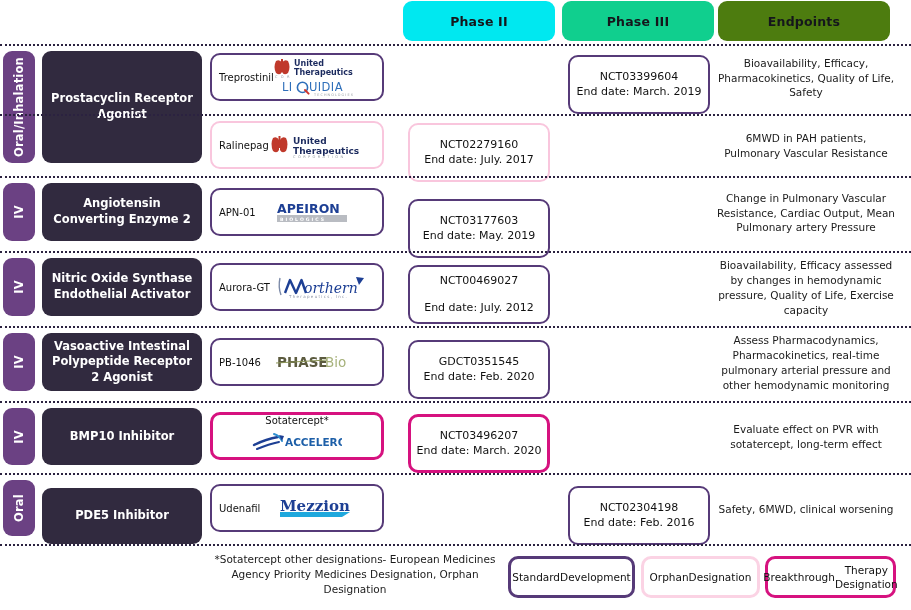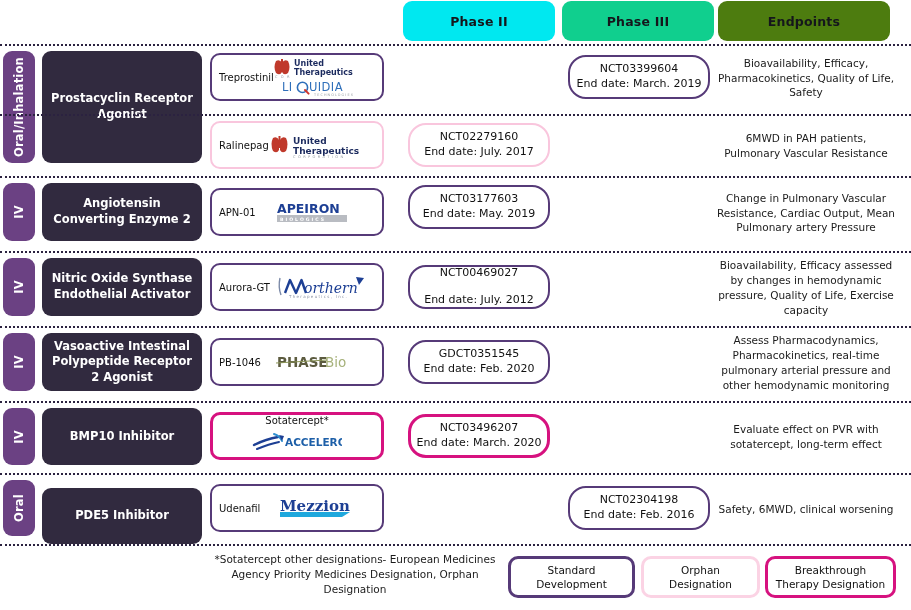--- a/index.html
+++ b/index.html
@@ -66,22 +66,22 @@
   .drug-name{
     font-size:10px;color:#111;white-space:nowrap;flex:0 0 auto;
   }
   .logo-wrap{
     flex:1 1 auto;display:flex;flex-direction:column;align-items:center;
     justify-content:center;gap:1px;overflow:hidden;
   }
 
   
   .trial{
-    position:absolute;width:142px;height:44px;
-    background:#ffffff;border:2.5px solid #563a78;border-radius:18px;
+    position:absolute;width:142px;height:59px;
+    background:#ffffff;border:2.5px solid #563a78;border-radius:10px;
     box-sizing:border-box;display:flex;flex-direction:column;
     align-items:center;justify-content:center;
     font-size:11px;color:#111;line-height:1.35;text-align:center;
   }
   .trial.pink{border-color:#f9c6dd;}
   .trial.magenta{border-color:#d6127f;border-width:3px;}
   .col-p2{left:408px;}
   .col-p3{left:568px;}
 
   
@@ -92,21 +92,21 @@
     box-sizing:border-box;
   }
 
   
   .footnote{
     position:absolute;left:205px;top:552px;width:300px;
     font-size:10.5px;color:#1b1b1b;line-height:1.45;text-align:center;
   }
   .legend{
     position:absolute;height:42px;border-radius:10px;background:#fff;
-    display:flex;flex-direction:column;align-items:center;justify-content:center;
+    display:flex;align-items:center;justify-content:center;
     font-size:10.5px;color:#111;line-height:1.35;text-align:center;
     box-sizing:border-box;
   }
   #legend-standard{left:508px;top:556px;width:127px;border:3px solid #563a78;}
   #legend-orphan{left:641px;top:556px;width:119px;border:3px solid #fbd3e4;}
   #legend-breakthrough{left:765px;top:556px;width:131px;border:3px solid #d6127f;}
 
   
   svg{display:block;}
 </style>
@@ -197,21 +197,21 @@
     <div class="drug" style="top:10px;">
       <span class="drug-name">APN-01</span>
       <span class="logo-wrap">
         <svg width="84" height="24" viewBox="0 0 84 24" aria-hidden="true">
           <text x="4" y="13" font-family="DejaVu Sans, sans-serif" font-size="12.5" font-weight="bold" fill="#1d3f94">APEIRON</text>
           <rect x="4" y="15" width="70" height="7" fill="#b9bcc2"></rect>
           <text x="7" y="20.6" font-family="DejaVu Sans, sans-serif" font-size="4.6" letter-spacing="2" font-weight="bold" fill="#ffffff">BIOLOGICS</text>
         </svg>
       </span>
     </div>
-    <div class="trial col-p2" style="top:7px;">
+    <div class="trial col-p2" style="top:21px;">
       <div>NCT03177603</div>
       <div>End date: May. 2019</div>
     </div>
     <div class="endpoint" style="top:2px;height:66px;">Change in Pulmonary Vascular Resistance, Cardiac Output, Mean Pulmonary artery Pressure</div>
   </div>
 
   <div class="sep" style="top:251px;"></div>
 
   <div class="row" style="top:253px;height:72px;">
     <div class="route" style="top:5px;height:58px;">

